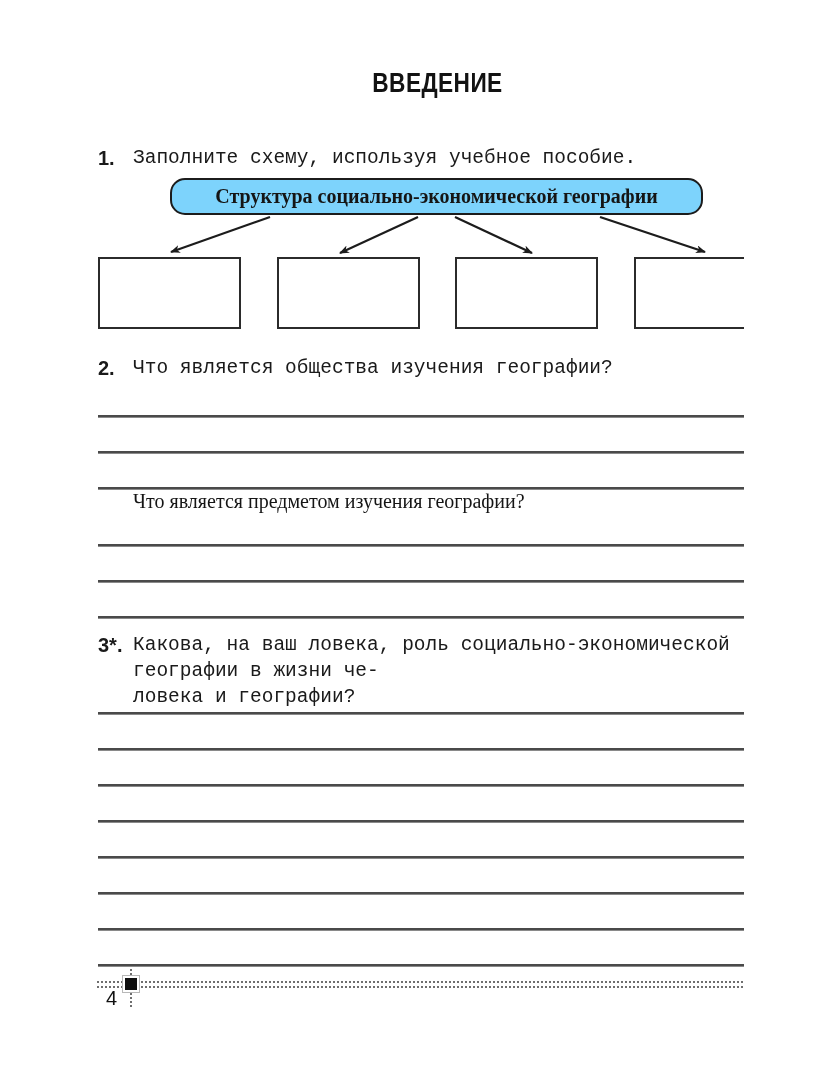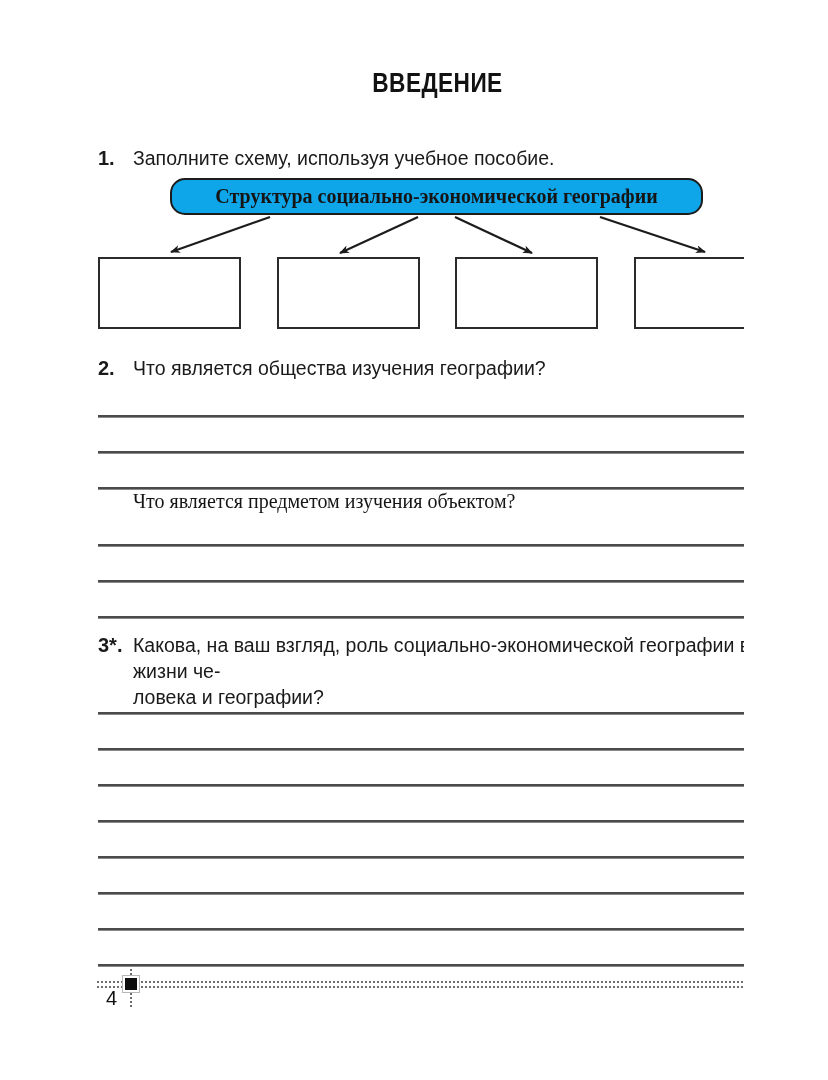--- a/index.html
+++ b/index.html
@@ -11,30 +11,30 @@
   
   .page-title {
     position:absolute; left:98px; top:68px; width:679px; text-align:center;
     font-size:27px; font-weight:bold; color:#121212; letter-spacing:.5px;
     transform:scaleX(.84); transform-origin:center;
   }
 
   
   .task { position:absolute; left:98px; width:679px; display:flex; align-items:flex-start; }
   .task .num { flex:0 0 35px; font-weight:bold; font-size:20px; line-height:26px; }
-  .task .prompt { font-size:19.5px; line-height:26px; }
+  .task .prompt { font-size:19.5px; line-height:26px;font-family:Liberation Mono, monospace; }
 
   .task-1 { top:145px; }
   .task-2 { top:355px; }
   .task-3 { top:632px; }
 
   
   .scheme-root {
     position:absolute; left:170px; top:178px; width:529px; height:33px;
-    border:2px solid #1c1c1c; border-radius:15px; background:#0ea5e9;
+    border:2px solid #1c1c1c; border-radius:15px; background:#7dd3fc;
     display:flex; align-items:center; justify-content:center;
     font-family:"Liberation Serif", serif; font-weight:bold; font-size:20px; color:#151515;
   }
   .scheme-arrows { position:absolute; left:98px; top:215px; }
   .scheme-boxes {
     position:absolute; left:98px; top:257px; width:679px; height:72px;
     display:flex; justify-content:space-between;
   }
   .scheme-box { width:139px; height:68px; border:2px solid #2b2b2b; background:#fff; }
 
@@ -104,32 +104,32 @@
     <span class="num">2.</span>
     <span class="prompt">Что является общества изучения географии?</span>
   </div>
 
   <div class="rules rules-a">
     <div class="rule"></div>
   <div class="rule"></div>
       <div class="rule"></div>
     </div>
 
-  <div class="subprompt">Что является предметом изучения объектом?</div>
+  <div class="subprompt">Что является предметом изучения географии?</div>
 
   <div class="rules rules-b">
     <div class="rule"></div>
   <div class="rule"></div>
       <div class="rule"></div>
     </div>
 
   <div class="task task-3">
     <span class="num">3*.</span>
     <span class="prompt">
-      <div>Какова, на ваш взгляд, роль социально-экономической географии в жизни че-</div>
+      <div>Какова, на ваш ловека, роль социально-экономической географии в жизни че-</div>
       <div>ловека и географии?</div>
     </span>
   </div>
 
   <div class="rules rules-c">
     <div class="rule"></div>
   <div class="rule"></div>
       <div class="rule"></div>
       <div class="rule"></div>
       <div class="rule"></div>

